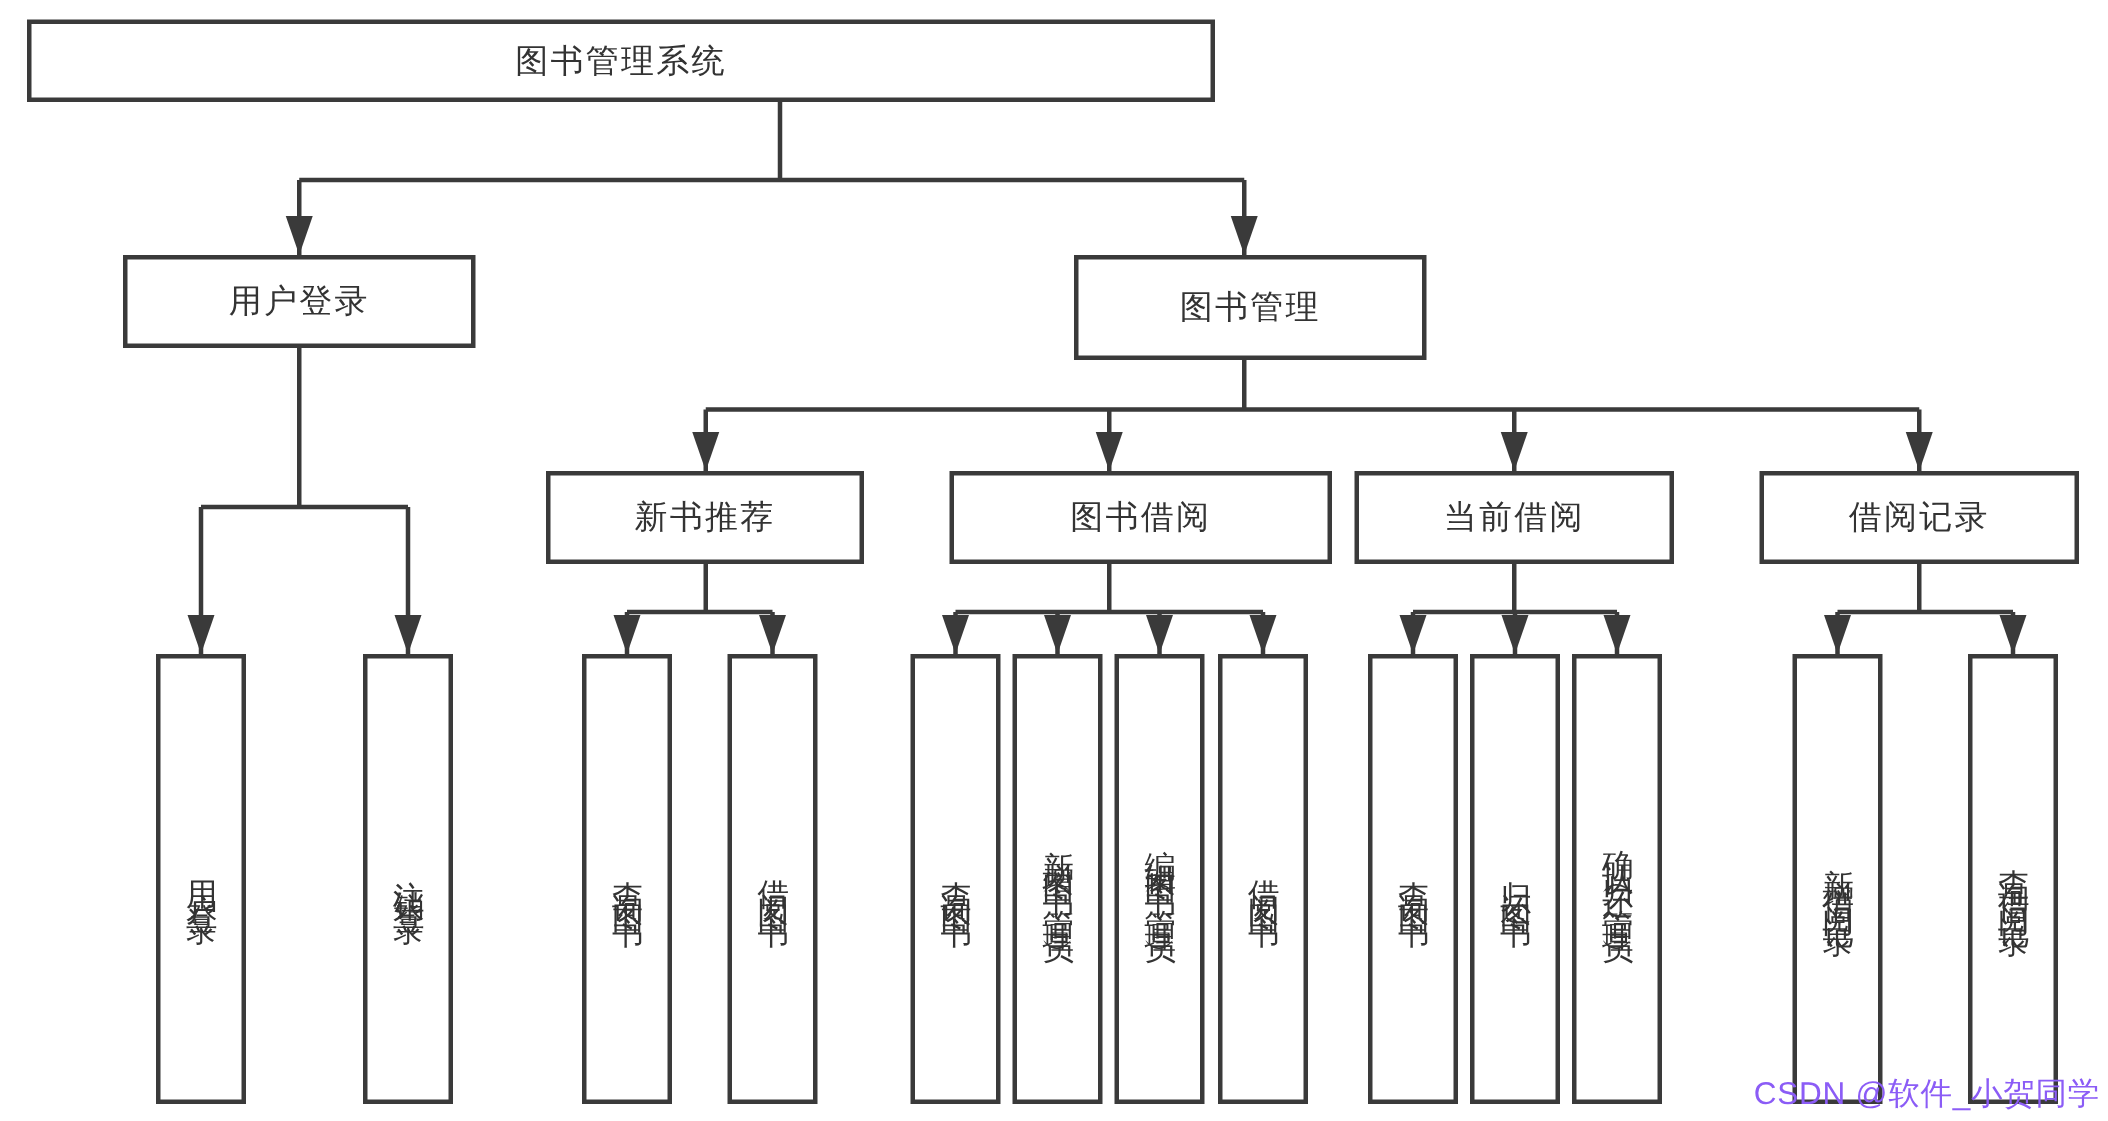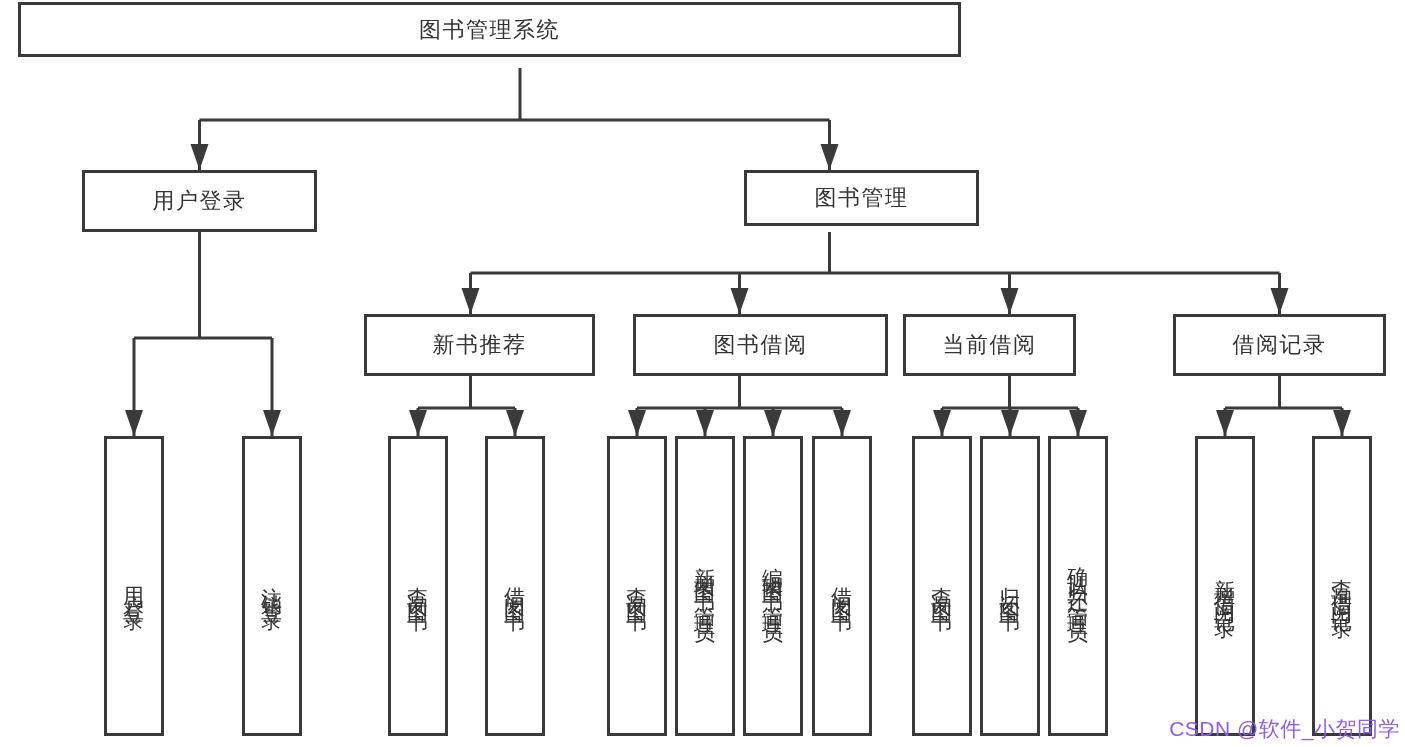--- a/index.html
+++ b/index.html
@@ -90,38 +90,38 @@
       <polygon points="764,410 782,410 773,436"></polygon>
       <polygon points="833,410 851,410 842,436"></polygon>
       <polygon points="933,410 951,410 942,436"></polygon>
       <polygon points="1001,410 1019,410 1010,436"></polygon>
       <polygon points="1069,410 1087,410 1078,436"></polygon>
       <polygon points="1216,410 1234,410 1225,436"></polygon>
       <polygon points="1333,410 1351,410 1342,436"></polygon>
     </g>
   </svg>
 
-  <div class="box" style="left:18px; top:2px; width:943px; height:55px;justify-content:center;">
+  <div class="box" style="left:18px; top:13px; width:792px; height:55px;justify-content:center;">
     <span class="hlabel">图书管理系统</span>
   </div>
 
   <div class="box" style="left:82px; top:170px; width:235px; height:62px;">
     <span class="hlabel">用户登录</span>
   </div>
-  <div class="box" style="left:744px; top:170px; width:235px; height:56px;">
+  <div class="box" style="left:716px; top:170px; width:235px; height:70px;">
     <span class="hlabel">图书管理</span>
   </div>
 
-  <div class="box" style="left:364px; top:314px; width:231px; height:62px;justify-content:center;">
+  <div class="box" style="left:364px; top:314px; width:212px; height:62px;justify-content:center;">
     <span class="hlabel">新书推荐</span>
   </div>
   <div class="box" style="left:633px; top:314px; width:255px; height:62px;">
     <span class="hlabel">图书借阅</span>
   </div>
-  <div class="box" style="left:903px; top:314px; width:173px; height:62px;">
+  <div class="box" style="left:903px; top:314px; width:213px; height:62px;">
     <span class="hlabel">当前借阅</span>
   </div>
   <div class="box" style="left:1173px; top:314px; width:213px; height:62px;">
     <span class="hlabel">借阅记录</span>
   </div>
 
   <div class="box" style="left:104px; top:436px; width:60px; height:300px;">
     <span class="vlabel">用户登录</span>
   </div>
   <div class="box" style="left:242px; top:436px; width:60px; height:300px;">

